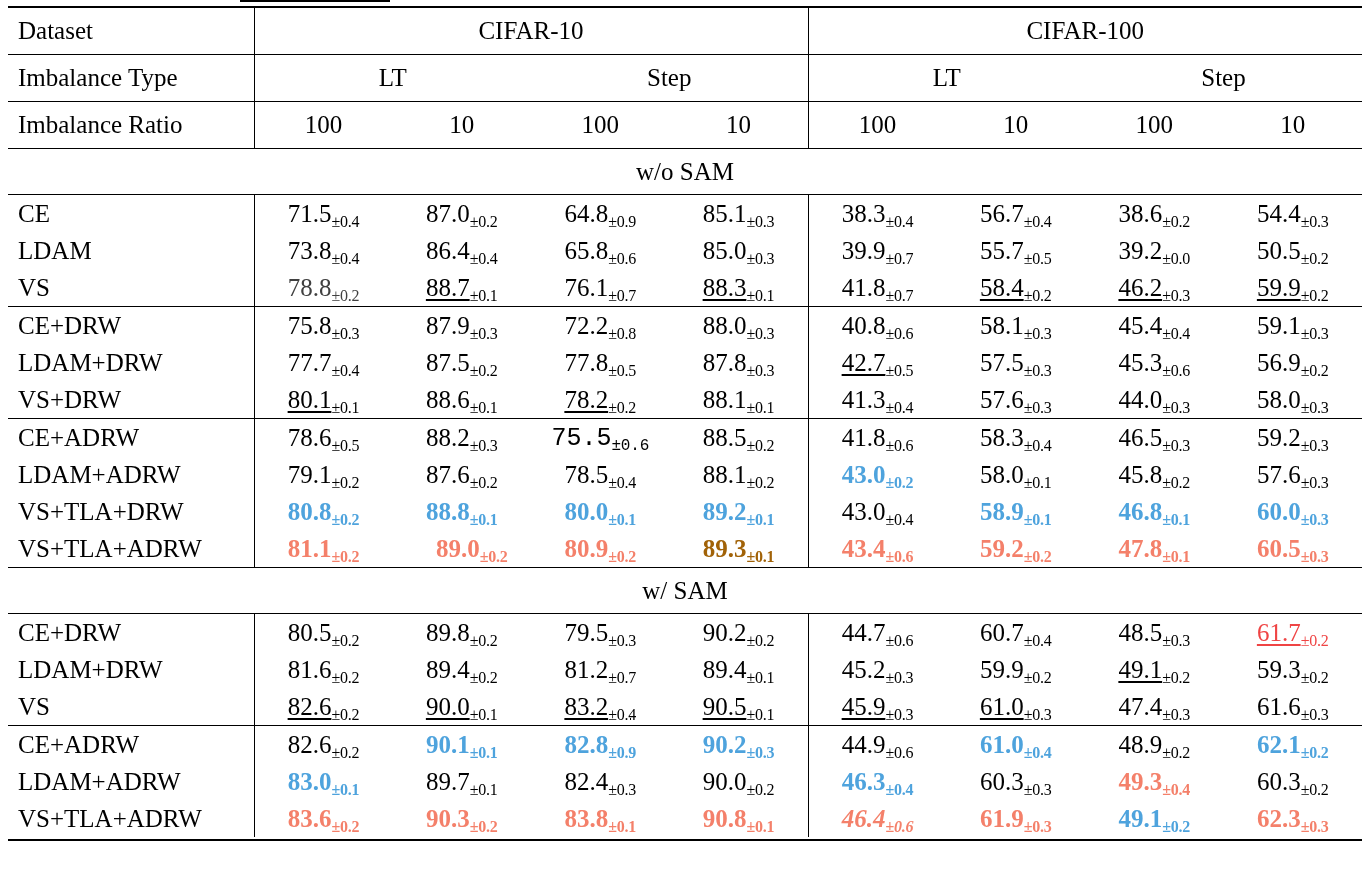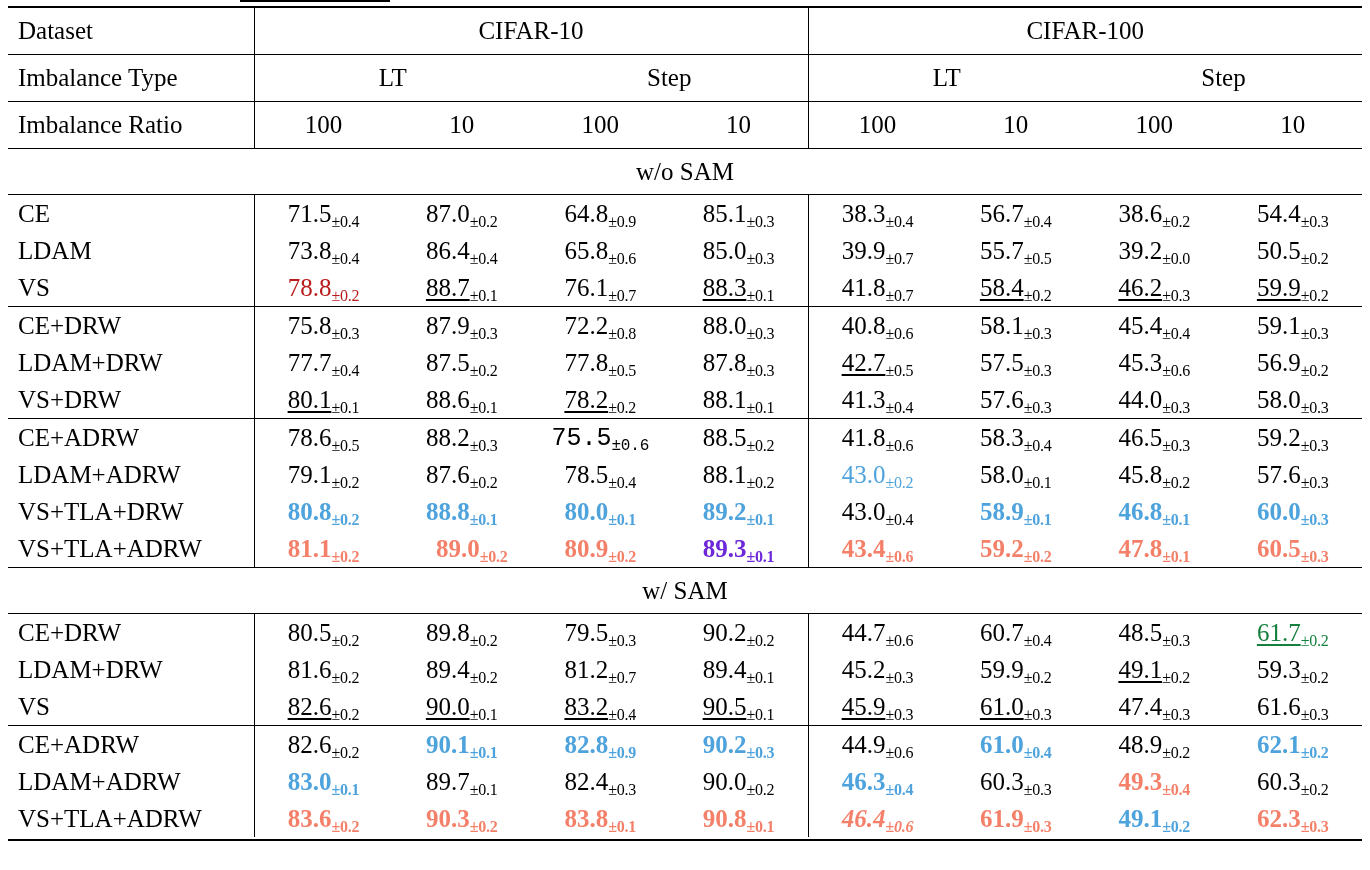--- a/index.html
+++ b/index.html
@@ -132,21 +132,21 @@
           <td class="num"><span style="color:#000000;">86.4<span class="sub">±0.4</span></span></td>
           <td class="num"><span style="color:#000000;">65.8<span class="sub">±0.6</span></span></td>
           <td class="num"><span style="color:#000000;">85.0<span class="sub">±0.3</span></span></td>
           <td class="num vsep-l"><span style="color:#000000;">39.9<span class="sub">±0.7</span></span></td>
           <td class="num"><span style="color:#000000;">55.7<span class="sub">±0.5</span></span></td>
           <td class="num"><span style="color:#000000;">39.2<span class="sub">±0.0</span></span></td>
           <td class="num"><span style="color:#000000;">50.5<span class="sub">±0.2</span></span></td>
         </tr>
         <tr class="data">
           <td class="label-col">VS</td>
-          <td class="num vsep-l"><span style="color:#b91c1c;">78.8<span class="sub">±0.2</span></span></td>
+          <td class="num vsep-l"><span style="color:#404040;">78.8<span class="sub">±0.2</span></span></td>
           <td class="num"><span style="color:#000000;"><span class="u">88.7<span class="sub">±0.1</span></span></span></td>
           <td class="num"><span style="color:#000000;">76.1<span class="sub">±0.7</span></span></td>
           <td class="num"><span style="color:#000000;"><span class="u">88.3<span class="sub">±0.1</span></span></span></td>
           <td class="num vsep-l"><span style="color:#000000;">41.8<span class="sub">±0.7</span></span></td>
           <td class="num"><span style="color:#000000;text-align:center;"><span class="u">58.4<span class="sub">±0.2</span></span></span></td>
           <td class="num"><span style="color:#000000;"><span class="u">46.2<span class="sub">±0.3</span></span></span></td>
           <td class="num"><span style="color:#000000;"><span class="u">59.9<span class="sub">±0.2</span></span></span></td>
         </tr>
         <tr class="data rule-mid">
           <td class="label-col">CE+DRW</td>
@@ -191,60 +191,60 @@
           <td class="num"><span style="color:#000000;">58.3<span class="sub">±0.4</span></span></td>
           <td class="num"><span style="color:#000000;">46.5<span class="sub">±0.3</span></span></td>
           <td class="num"><span style="color:#000000;">59.2<span class="sub">±0.3</span></span></td>
         </tr>
         <tr class="data">
           <td class="label-col bold">LDAM+ADRW</td>
           <td class="num vsep-l"><span style="color:#000000;">79.1<span class="sub">±0.2</span></span></td>
           <td class="num"><span style="color:#000000;">87.6<span class="sub">±0.2</span></span></td>
           <td class="num"><span style="color:#000000;">78.5<span class="sub">±0.4</span></span></td>
           <td class="num"><span style="color:#000000;">88.1<span class="sub">±0.2</span></span></td>
-          <td class="num vsep-l"><span style="color:#4ea3dd;font-weight:normal;text-align:center;">43.0<span class="sub">±0.2</span></span></td>
+          <td class="num vsep-l"><span style="color:#4ea3dd;font-weight:bold;text-align:center;">43.0<span class="sub">±0.2</span></span></td>
           <td class="num"><span style="color:#000000;">58.0<span class="sub">±0.1</span></span></td>
           <td class="num"><span style="color:#000000;">45.8<span class="sub">±0.2</span></span></td>
           <td class="num"><span style="color:#000000;">57.6<span class="sub">±0.3</span></span></td>
         </tr>
         <tr class="data">
           <td class="label-col bold">VS+TLA+DRW</td>
           <td class="num vsep-l"><span style="color:#4ea3dd;font-weight:bold;">80.8<span class="sub">±0.2</span></span></td>
           <td class="num"><span style="color:#4ea3dd;font-weight:bold;">88.8<span class="sub">±0.1</span></span></td>
           <td class="num"><span style="color:#4ea3dd;font-weight:bold;">80.0<span class="sub">±0.1</span></span></td>
           <td class="num"><span style="color:#4ea3dd;font-weight:bold;">89.2<span class="sub">±0.1</span></span></td>
           <td class="num vsep-l"><span style="color:#000000;">43.0<span class="sub">±0.4</span></span></td>
           <td class="num"><span style="color:#4ea3dd;font-weight:bold;">58.9<span class="sub">±0.1</span></span></td>
           <td class="num"><span style="color:#4ea3dd;font-weight:bold;">46.8<span class="sub">±0.1</span></span></td>
           <td class="num"><span style="color:#4ea3dd;font-weight:bold;">60.0<span class="sub">±0.3</span></span></td>
         </tr>
         <tr class="data">
           <td class="label-col bold">VS+TLA+ADRW</td>
           <td class="num vsep-l"><span style="color:#f4806a;font-weight:bold;">81.1<span class="sub">±0.2</span></span></td>
           <td class="num"><span style="color:#f4806a;font-weight:bold;margin-left:20px;">89.0<span class="sub">±0.2</span></span></td>
           <td class="num"><span style="color:#f4806a;font-weight:bold;margin-top:44px;">80.9<span class="sub">±0.2</span></span></td>
-          <td class="num"><span style="color:#6d28d9;font-weight:bold;">89.3<span class="sub">±0.1</span></span></td>
+          <td class="num"><span style="color:#a16207;font-weight:bold;">89.3<span class="sub">±0.1</span></span></td>
           <td class="num vsep-l"><span style="color:#f4806a;font-weight:bold;">43.4<span class="sub">±0.6</span></span></td>
           <td class="num"><span style="color:#f4806a;font-weight:bold;">59.2<span class="sub">±0.2</span></span></td>
           <td class="num"><span style="color:#f4806a;font-weight:bold;">47.8<span class="sub">±0.1</span></span></td>
           <td class="num"><span style="color:#f4806a;font-weight:bold;">60.5<span class="sub">±0.3</span></span></td>
         </tr>
         <tr class="section rule-mid">
           <td colspan="9">w/ SAM</td>
         </tr>
         <tr class="data rule-mid">
           <td class="label-col">CE+DRW</td>
           <td class="num vsep-l"><span style="color:#000000;">80.5<span class="sub">±0.2</span></span></td>
           <td class="num"><span style="color:#000000;">89.8<span class="sub">±0.2</span></span></td>
           <td class="num"><span style="color:#000000;">79.5<span class="sub">±0.3</span></span></td>
           <td class="num"><span style="color:#000000;">90.2<span class="sub">±0.2</span></span></td>
           <td class="num vsep-l"><span style="color:#000000;">44.7<span class="sub">±0.6</span></span></td>
           <td class="num"><span style="color:#000000;">60.7<span class="sub">±0.4</span></span></td>
           <td class="num"><span style="color:#000000;">48.5<span class="sub">±0.3</span></span></td>
-          <td class="num"><span style="color:#15803d;"><span class="u">61.7<span class="sub">±0.2</span></span></span></td>
+          <td class="num"><span style="color:#ef4444;"><span class="u">61.7<span class="sub">±0.2</span></span></span></td>
         </tr>
         <tr class="data">
           <td class="label-col">LDAM+DRW</td>
           <td class="num vsep-l"><span style="color:#000000;">81.6<span class="sub">±0.2</span></span></td>
           <td class="num"><span style="color:#000000;">89.4<span class="sub">±0.2</span></span></td>
           <td class="num"><span style="color:#000000;">81.2<span class="sub">±0.7</span></span></td>
           <td class="num"><span style="color:#000000;">89.4<span class="sub">±0.1</span></span></td>
           <td class="num vsep-l"><span style="color:#000000;">45.2<span class="sub">±0.3</span></span></td>
           <td class="num"><span style="color:#000000;">59.9<span class="sub">±0.2</span></span></td>
           <td class="num"><span style="color:#000000;"><span class="u">49.1<span class="sub">±0.2</span></span></span></td>

